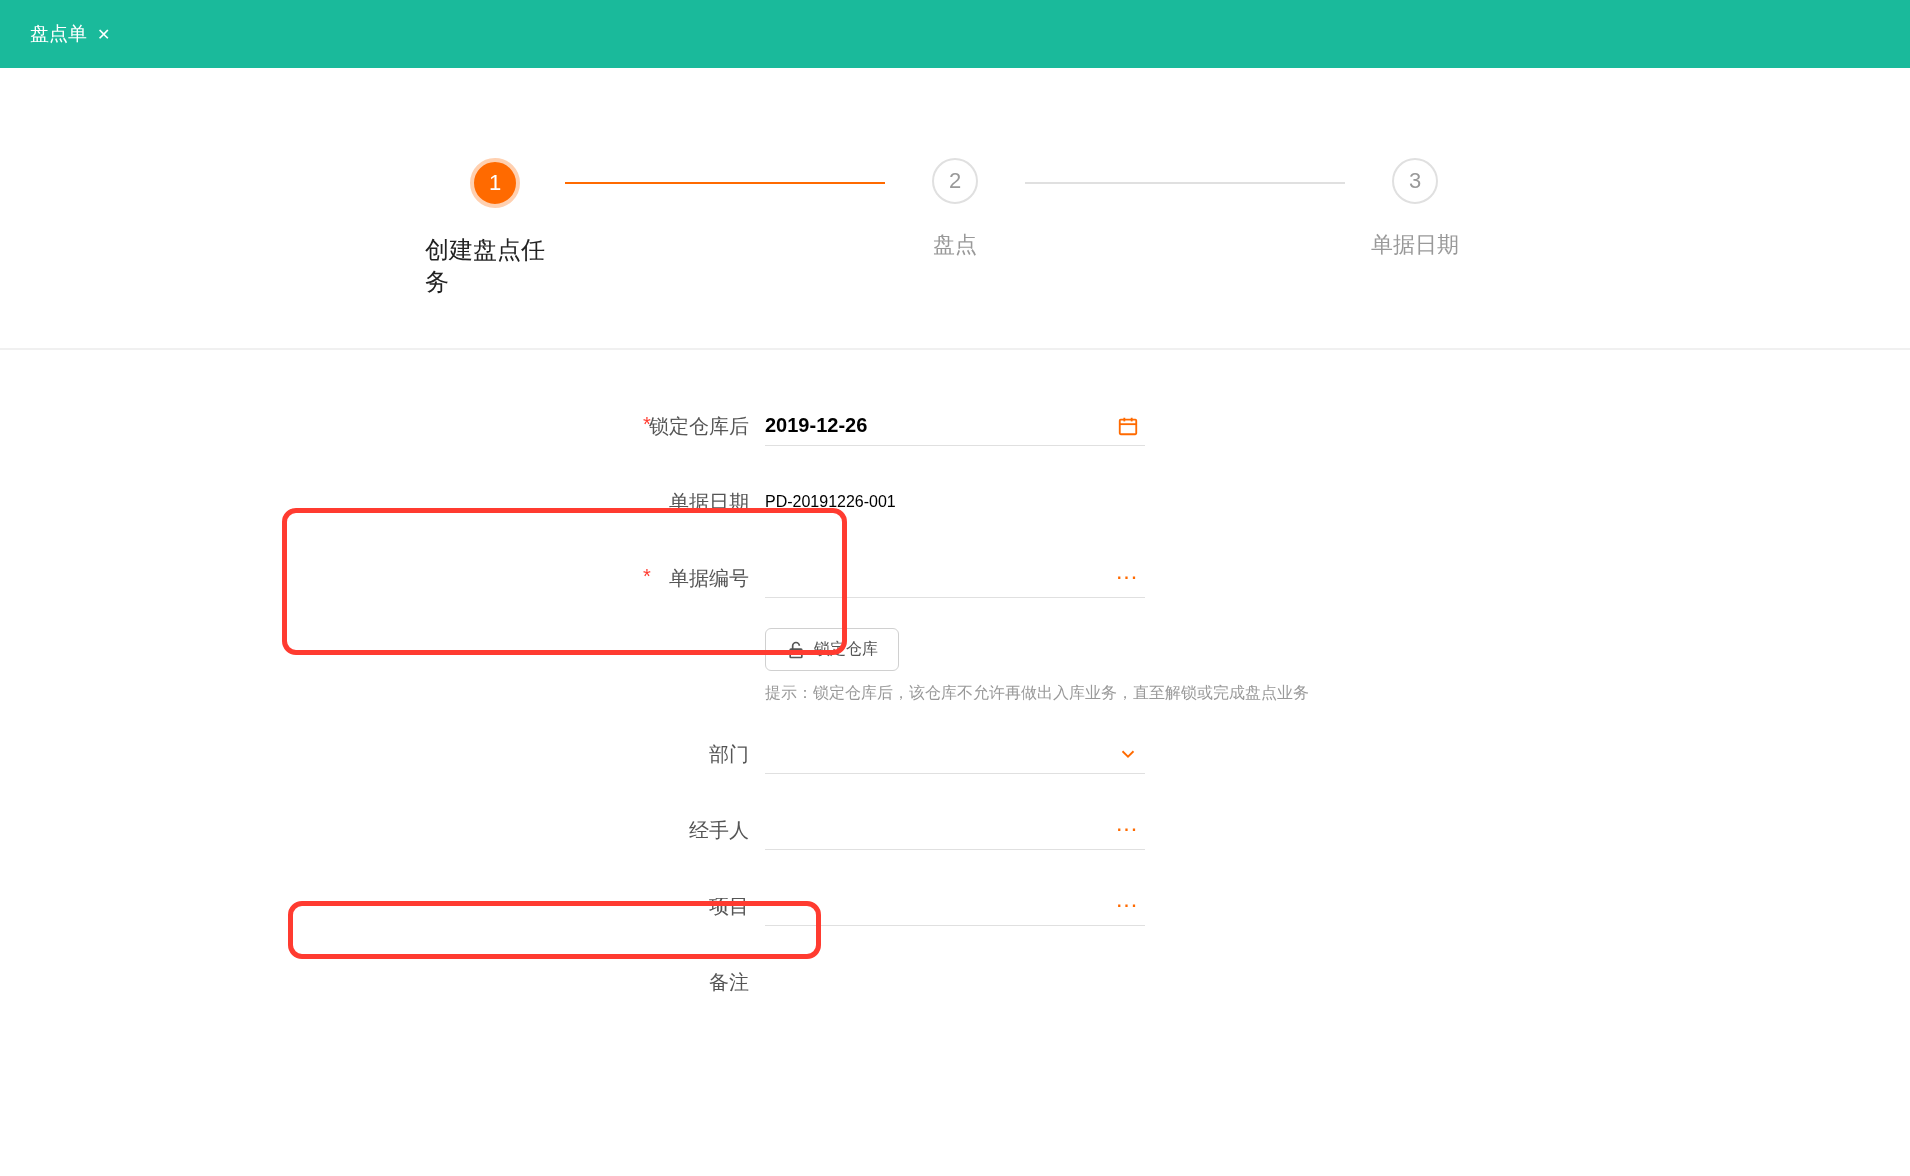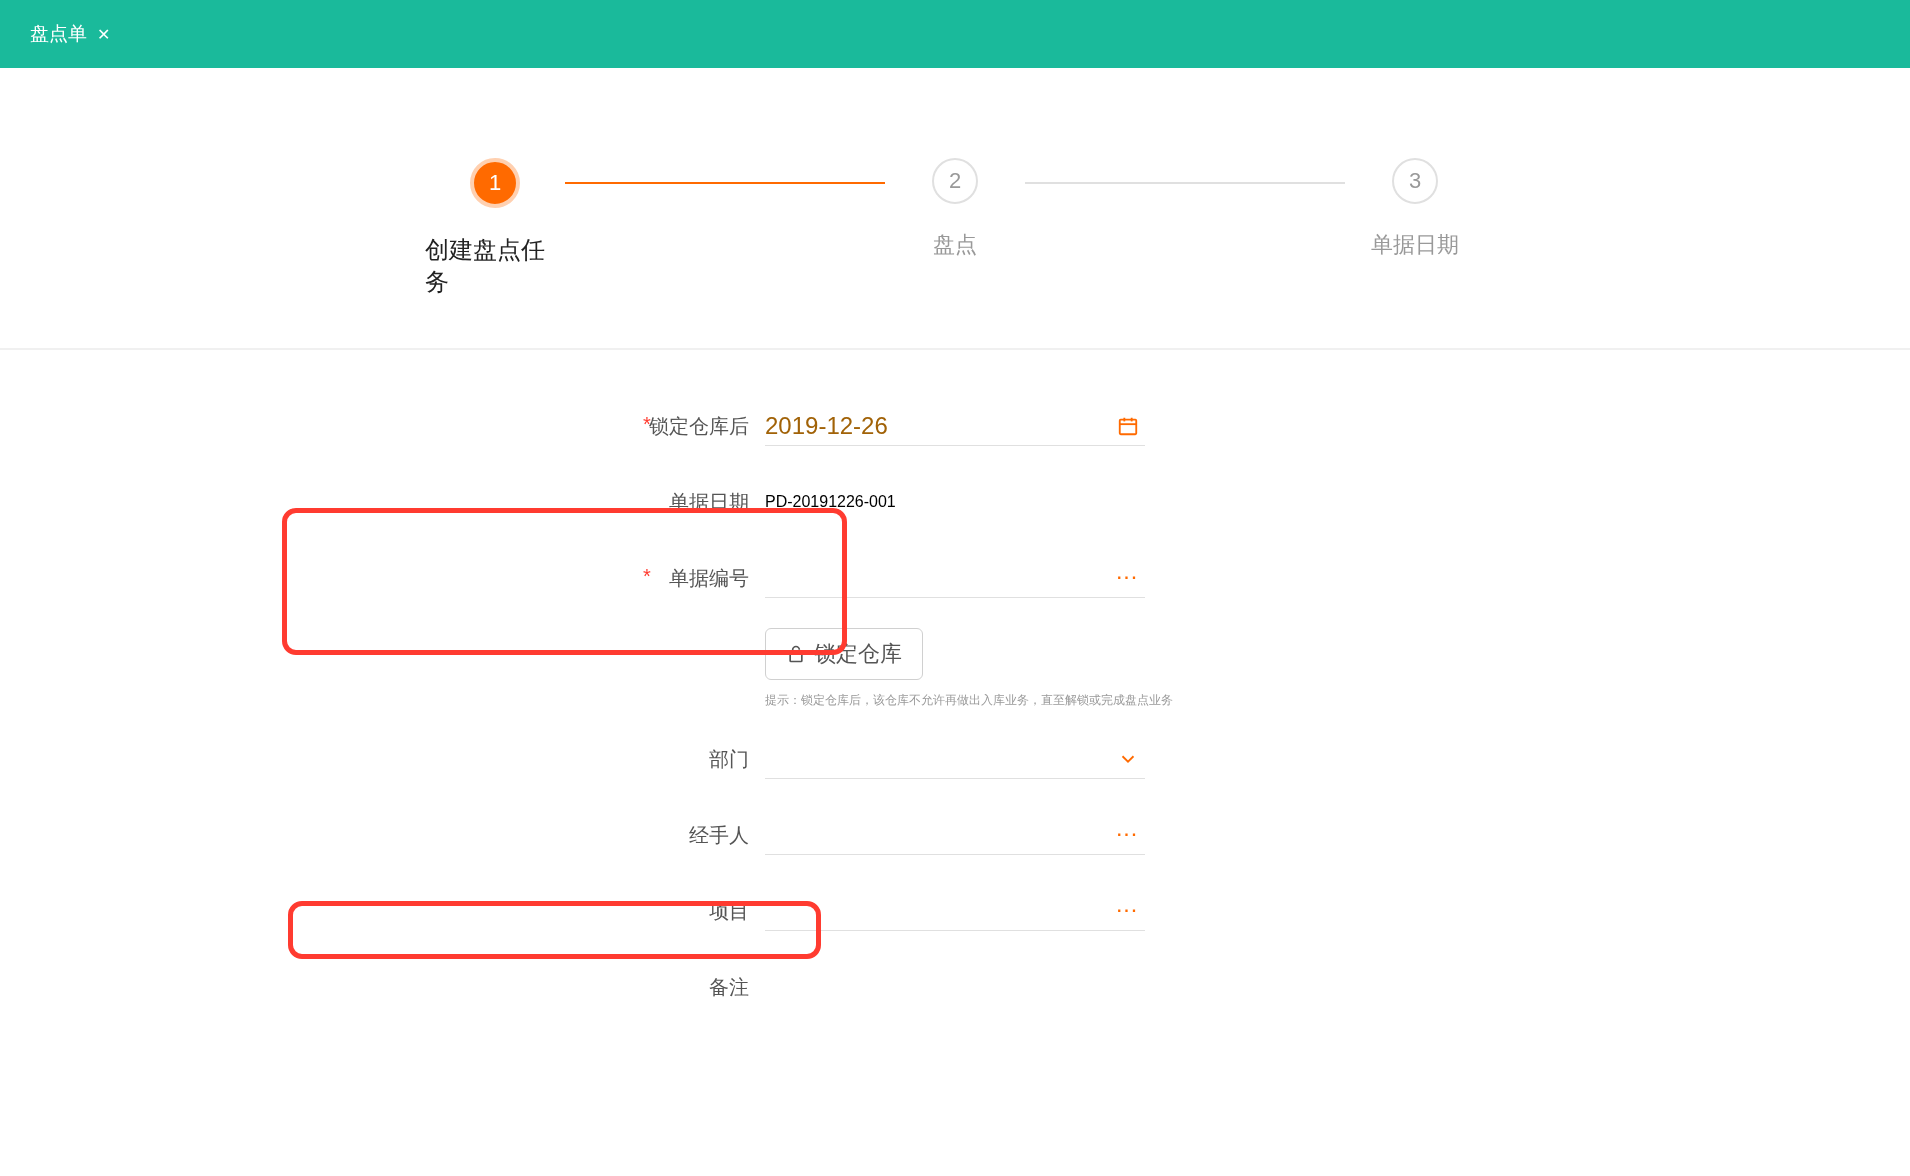--- a/index.html
+++ b/index.html
@@ -17,30 +17,30 @@
 .step-label.active { color: #222; font-weight: 500; font-size: 24px; }
 .step-line { width: 320px; height: 2px; background: #e0e0e0; margin-top: 24px; }
 .step-line.active { background: #ff6a00; }
 
 .form-area { max-width: 900px; margin: 50px auto 0; padding-left: 120px; }
 .form-row { display: flex; align-items: center; min-height: 52px; margin-bottom: 24px; }
 .form-label { width: 140px; text-align: right; font-size: 20px; color: #555; padding-right: 16px; position: relative; }
 .form-label .req { color: #ff3b30; position: absolute; left: 18px; }
 .form-label .help-icon { position: absolute; left: 6px; top: 2px; }
 .form-control { position: relative; width: 380px; border-bottom: 1px solid #e0e0e0; height: 40px; display: flex; align-items: center; }
-.form-control input { border: none; outline: none; font-size: 24px; width: 100%; background: transparent; color: #a16207; }
+.form-control input { border: none; outline: none; font-size: 20px; width: 100%; background: transparent; color: #000000; font-weight: bold; }
 .form-control input::placeholder { color: #c0c0c0; }
 .form-value { font-size: 16px; color: #000000; }
 .icon-right { position: absolute; right: 6px; color: #ff6a00; }
 .icon-ellipsis { position: absolute; right: 6px; color: #ff6a00; letter-spacing: 2px; font-weight: bold; cursor: pointer; }
 .icon-chevron { position: absolute; right: 6px; color: #ff6a00; cursor: pointer; }
 
-.lock-btn { margin-left: 0; padding: 10px 20px; border: 1px solid #d0d0d0; border-radius: 6px; background: #fff; font-size: 22px; color: #555; display: inline-flex; align-items: center; gap: 8px; cursor: pointer; }
+.lock-btn { margin-left: 0; padding: 10px 20px; border: 1px solid #d0d0d0; border-radius: 6px; background: #fff; font-size: 16px; color: #555; display: inline-flex; align-items: center; gap: 8px; cursor: pointer; }
 .lock-row { margin-left: 140px; margin-bottom: 12px; }
-.hint-row { margin-left: 140px; font-size: 12px; color: #999; margin-bottom: 24px; }
+.hint-row { margin-left: 140px; font-size: 16px; color: #999; margin-bottom: 24px; }
 
 .highlight-box-1 { position: absolute; border: 5px solid #ff3b30; border-radius: 14px; pointer-events: none; }
 .form-wrapper { position: relative; }
 
 svg { display: block; }
 </style>
 </head>
 <body>
 
 <div class="tab-bar">

